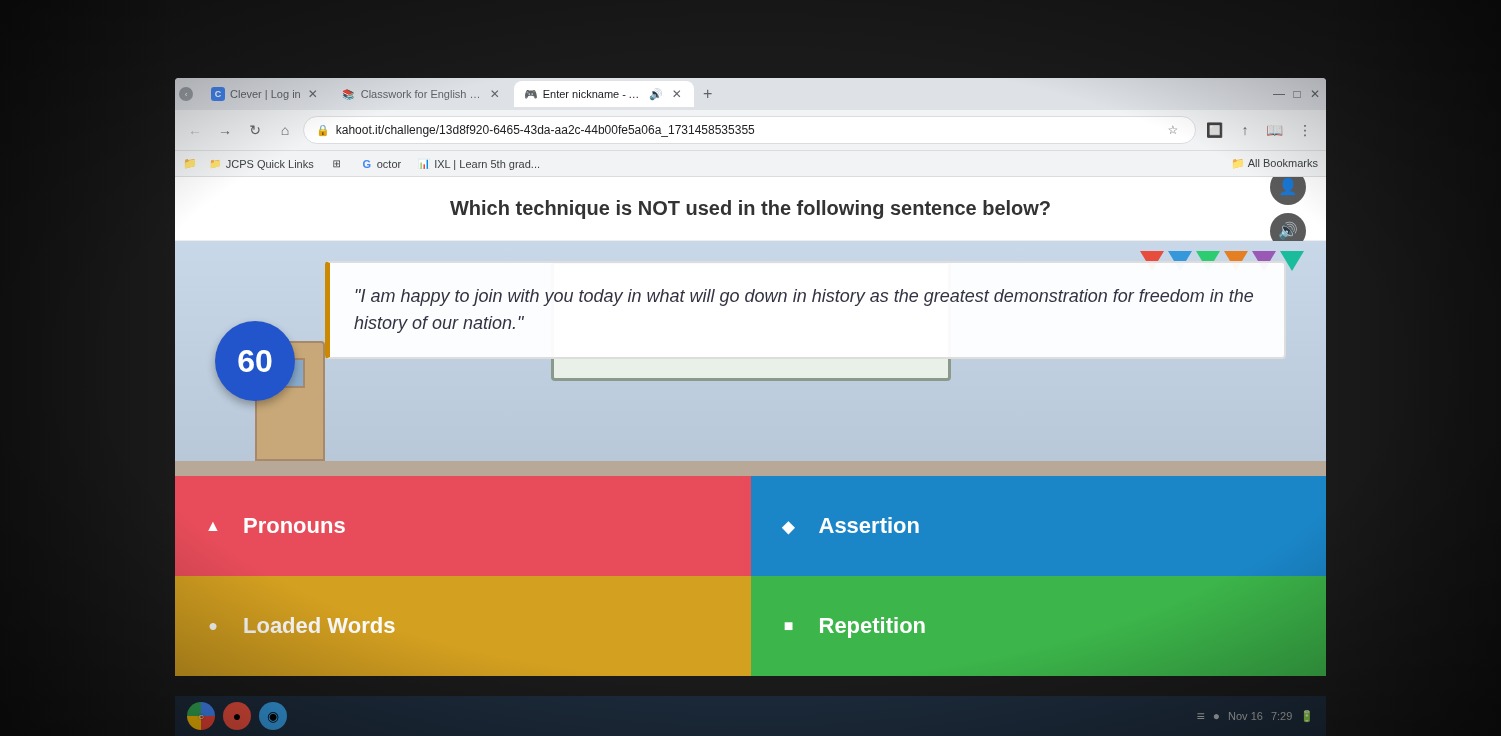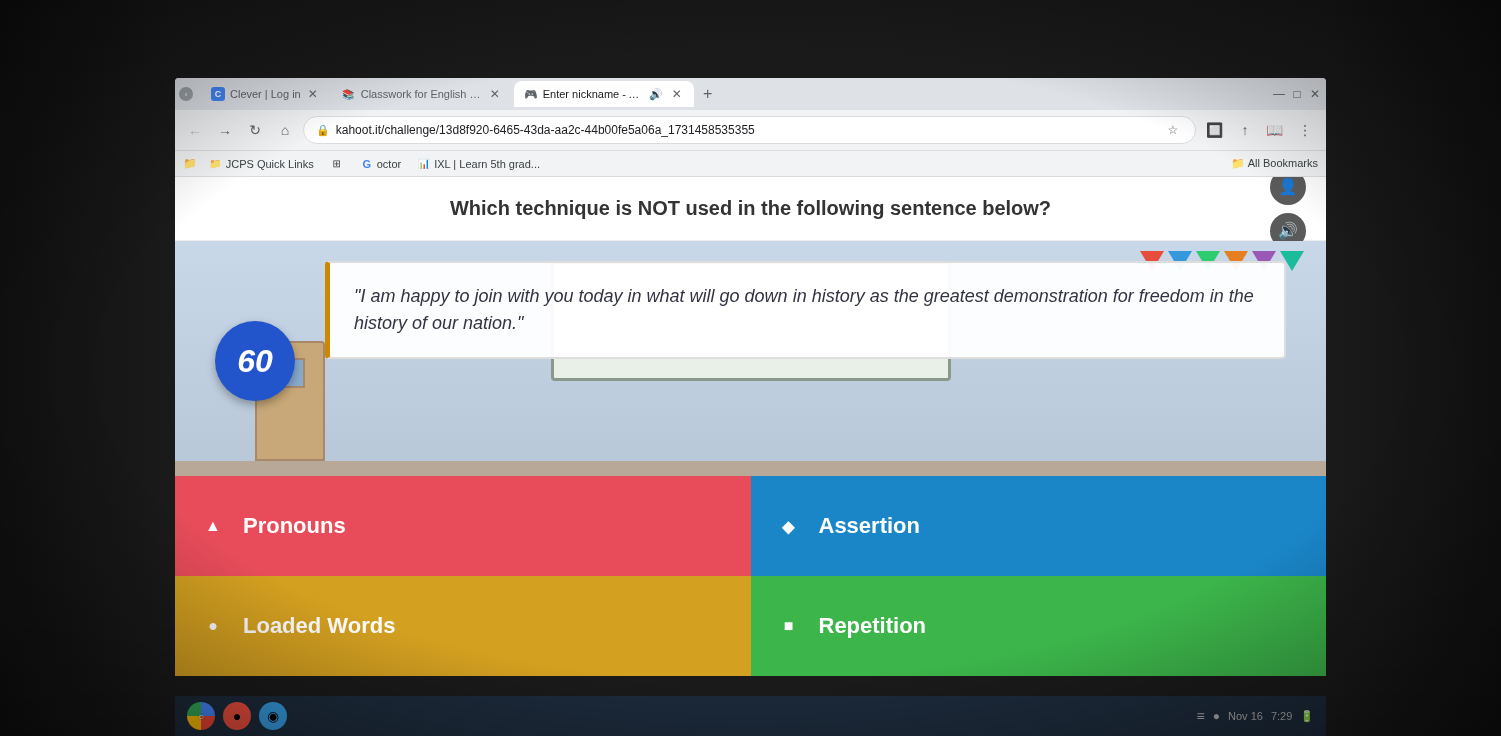--- a/index.html
+++ b/index.html
@@ -368,21 +368,20 @@
       background: #2255cc;
       border-radius: 50%;
       display: flex;
       align-items: center;
       justify-content: center;
       font-size: 32px;
       font-weight: bold;
       color: #fff;
       box-shadow: 0 4px 8px rgba(0,0,0,0.3);
       z-index: 10;
-      font-style: italic;
     }
 
     
     .quote-box {
       position: absolute;
       top: 20px;
       left: 150px;
       right: 40px;
       background: rgba(255,255,255,0.95);
       border: 2px solid #ddd;

